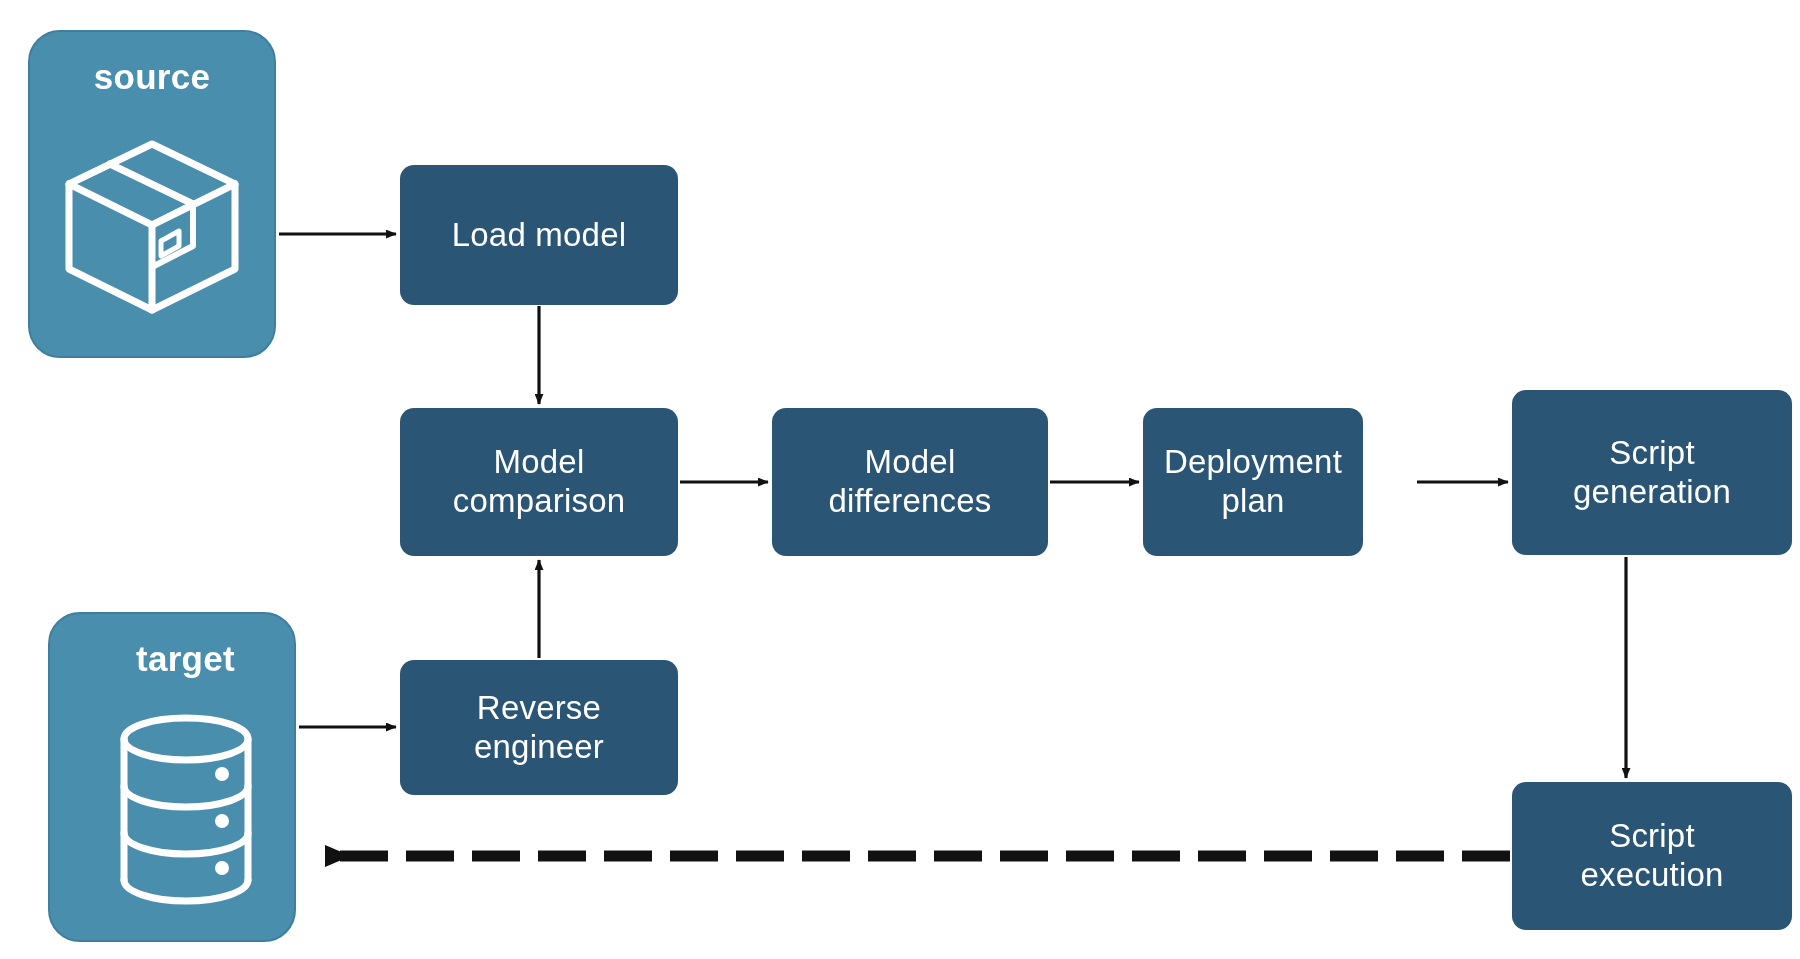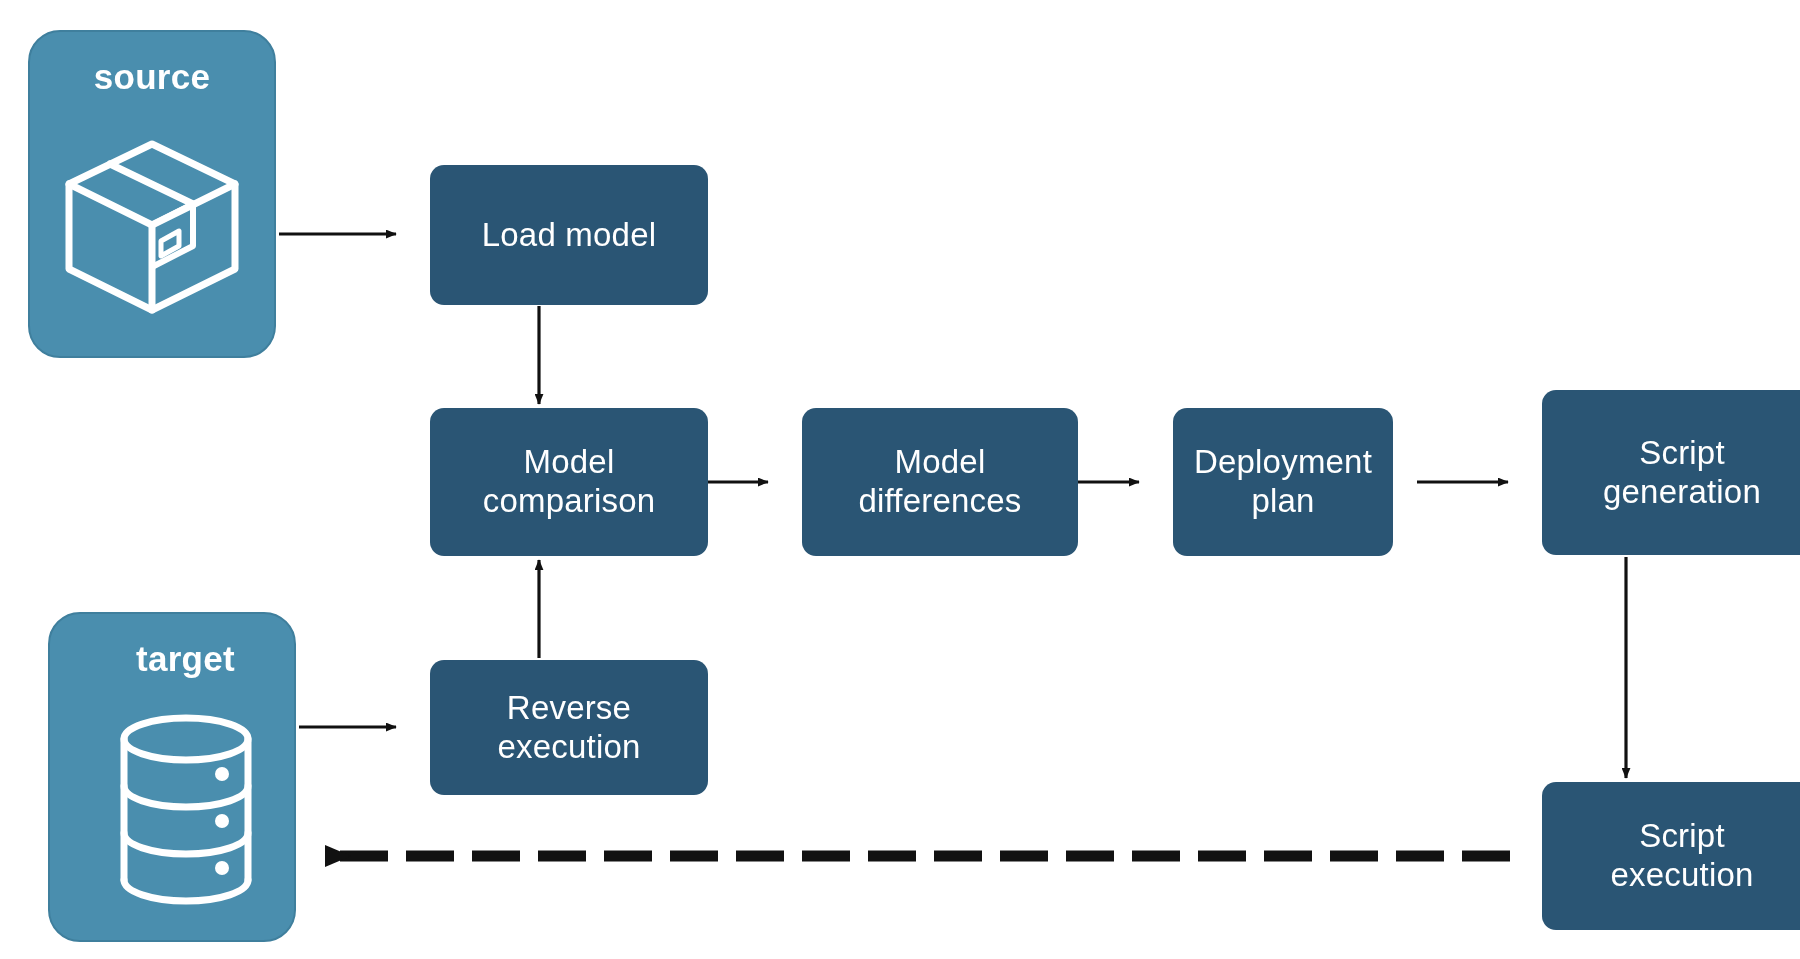--- a/index.html
+++ b/index.html
@@ -27,21 +27,20 @@
     color: #ffffff;
     line-height: 1.18;
   }
   .proc {
     background: #2a5574;
     border-radius: 14px;
     font-size: 33px;
     font-weight: 400;
     letter-spacing: 0.2px;
     white-space: pre-line;
-    margin-left: 30px;
   }
   .endpoint {
     background: #4a8eae;
     border: 2px solid #3f7f9d;
     border-radius: 32px;
     flex-direction: column;
     justify-content: flex-start;
   }
   .endpoint-label {
     font-size: 35px;
@@ -146,15 +145,15 @@
   <div class="node proc" style="left:1143px; top:408px; width:220px; height:148px;">Deployment
 plan</div>
 
   <div class="node proc" style="left:1512px; top:390px; width:280px; height:165px;">Script
 generation</div>
 
   <div class="node proc" style="left:1512px; top:782px; width:280px; height:148px;">Script
 execution</div>
 
   <div class="node proc" style="left:400px; top:660px; width:278px; height:135px;">Reverse
-execution</div>
+engineer</div>
 
 </div>
 
 </body></html>

